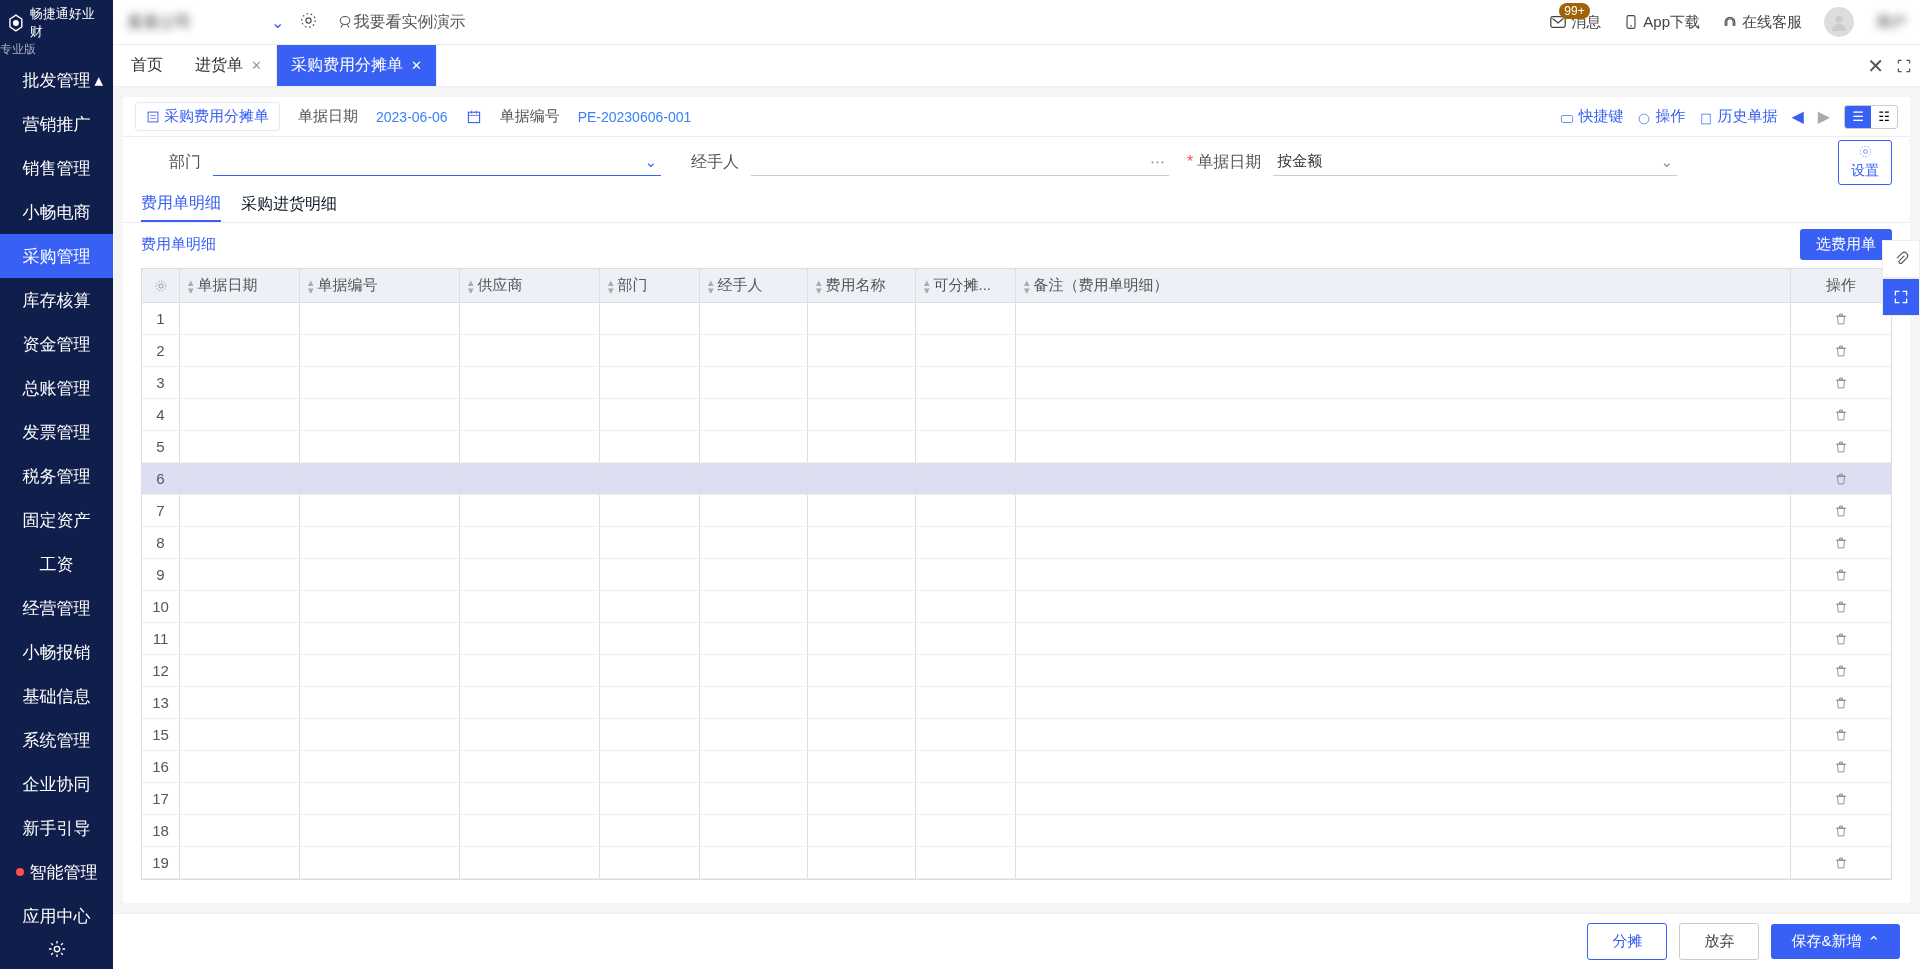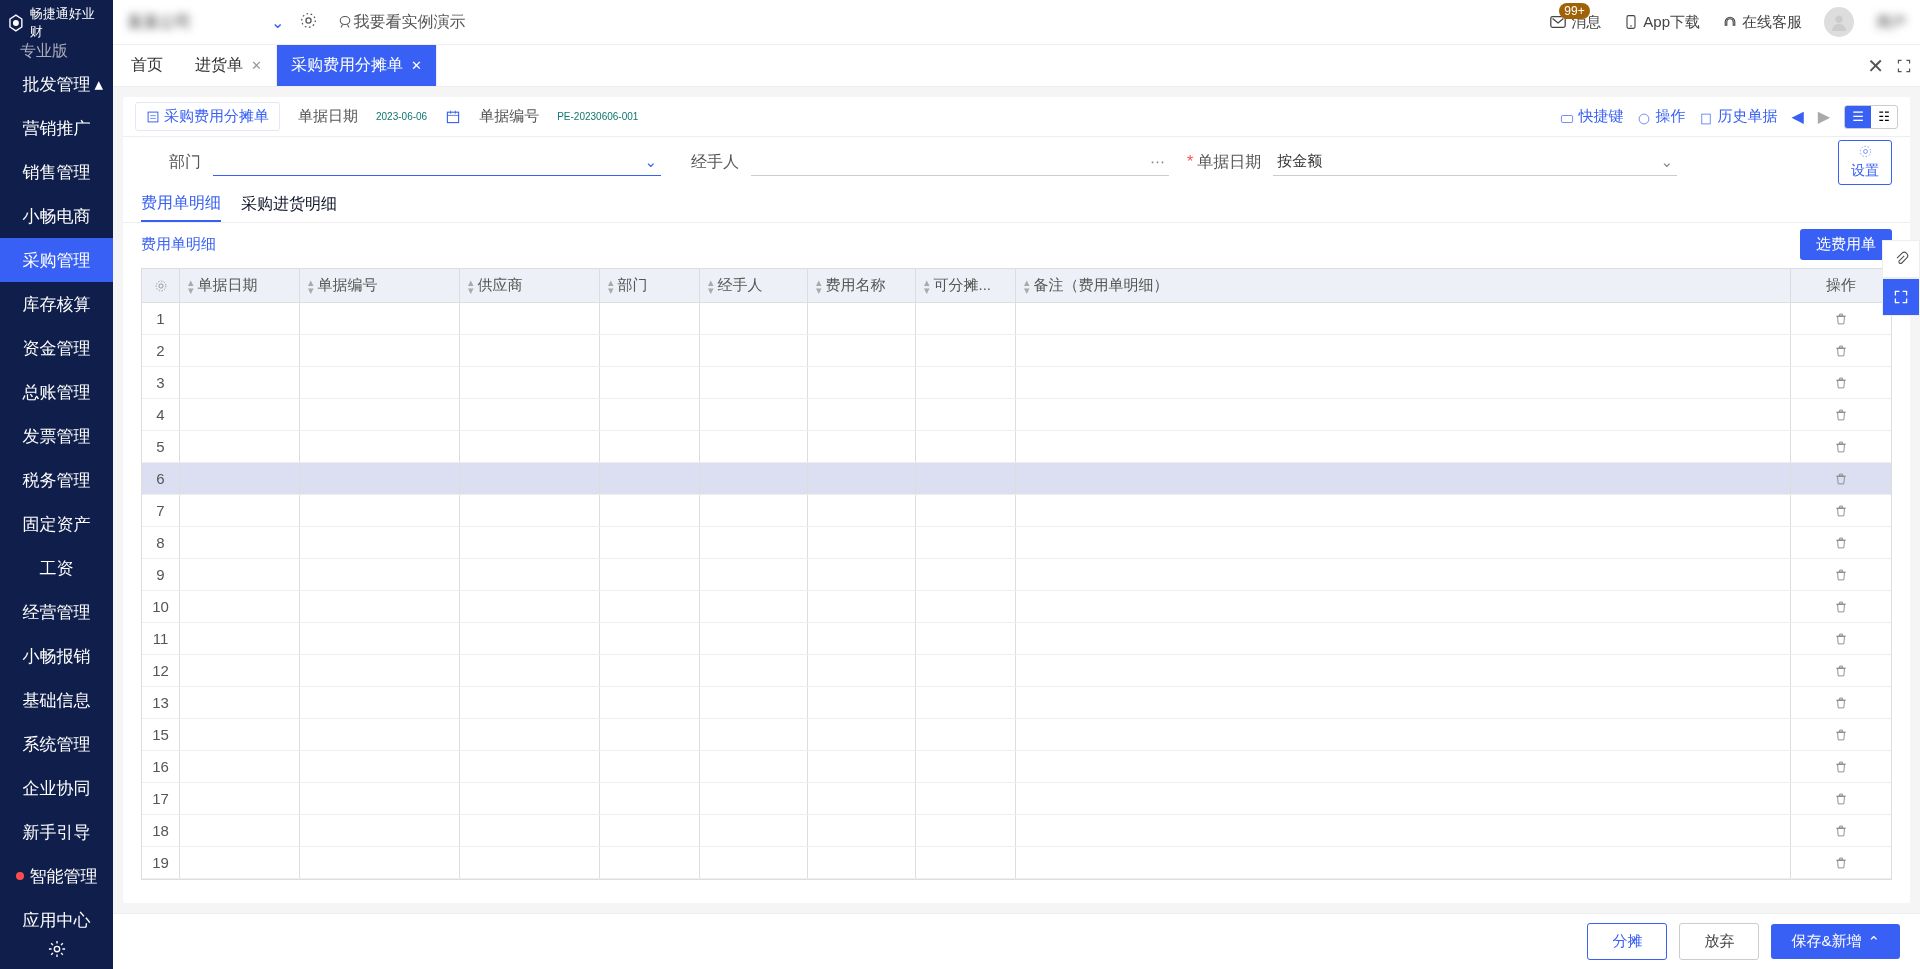--- a/index.html
+++ b/index.html
@@ -1,20 +1,20 @@
 <!DOCTYPE html>
 <html><head>
 <meta charset="utf-8">
 <style>
 * { margin: 0; padding: 0; box-sizing: border-box; font-family: "Microsoft YaHei", Arial, sans-serif; }
 body { background: #f5f5f5; overflow: hidden; width: 1920px; height: 969px; position: relative; }
 .sidebar { position: absolute; left: 0; top: 0; width: 113px; height: 969px; background: #0f1e4a; color: #fff; font-size: 16px; }
 .logo-block { height: 45px; display: flex; align-items: center; padding: 0 6px; font-size: 13px; }
 .logo-block svg { margin-right: 4px; }
-.logo-sub { font-size: 16px; color: #aab; padding-left: 0; margin-top: -4px; margin-left: 20px; }
+.logo-sub { font-size: 12px; color: #aab; padding-left: 0; margin-top: -4px; }
 .side-item { height: 44px; display: flex; align-items: center; justify-content: center; cursor: pointer; font-size: 17px; position: relative; }
 .side-item.active { background: #3860f4; }
 .side-item .arrow-up { position: absolute; right: 10px; }
 .side-item .dot { width: 8px; height: 8px; border-radius: 50%; background: #ff4d4f; margin-right: 6px; }
 .side-settings { position: absolute; bottom: 0; left: 0; width: 113px; height: 40px; display:flex; align-items:center; justify-content:center; }
 
 .topbar { position: absolute; left: 113px; top: 0; right: 0; height: 45px; background: #fff; display: flex; align-items: center; padding: 0 14px; border-bottom: 1px solid #eee; }
 .company-select { display:flex; align-items:center; color:#333; filter: blur(4px); }
 .chevron-down-blue { color:#3860f4; margin-left: 80px; }
 .top-gear { margin: 0 10px 0 16px; color:#555; }
@@ -31,21 +31,21 @@
 .tab .tab-close { margin-left:8px; color:#999; font-size:13px; }
 .tab.active { background:#3860f4; color:#fff; }
 .tab.active .tab-close { color:#fff; }
 .tabs-right { margin-left:auto; display:flex; align-items:center; padding:0 8px; gap:12px; }
 
 .content { position:absolute; left:113px; top:87px; right:0; bottom:56px; background:#fff; margin:10px; border-radius:2px; overflow:hidden; }
 .doc-header { height:40px; display:flex; align-items:center; padding:0 12px; border-bottom:1px solid #eee; gap:18px; }
 .doc-tab { display:flex; align-items:center; gap:4px; color:#3860f4; border:1px solid #e4e8f5; border-radius:3px; padding:4px 10px; font-size:15px; }
 .doc-tab svg { color:#3860f4; }
 .doc-field-label { color:#555; font-size:15px; }
-.doc-field-val { color:#0f766e; font-size:10px;text-align:center; }
+.doc-field-val { color:#3b82f6; font-size:14px;text-align:center; }
 .doc-right { margin-left:auto; display:flex; align-items:center; gap:14px; }
 .doc-link { color:#3860f4; font-size:15px; display:flex; align-items:flex-end; gap:4px; }
 .view-toggle { display:flex; border:1px solid #ccc; border-radius:3px; overflow:hidden; }
 .view-toggle div { width:26px; height:22px; display:flex; align-items:center; justify-content:center; font-size:13px; }
 .view-toggle div.active { background:#3860f4; color:#fff; }
 
 .form-row { height:50px; display:flex; align-items:center; padding:0 18px; gap:18px; }
 .form-field { display:flex; align-items:center; gap:12px; }
 .form-label { color:#555; font-size:16px; text-align:right; min-width:60px; }
 .required::before { content:"*"; color:#ff4d4f; margin-right:4px; }

